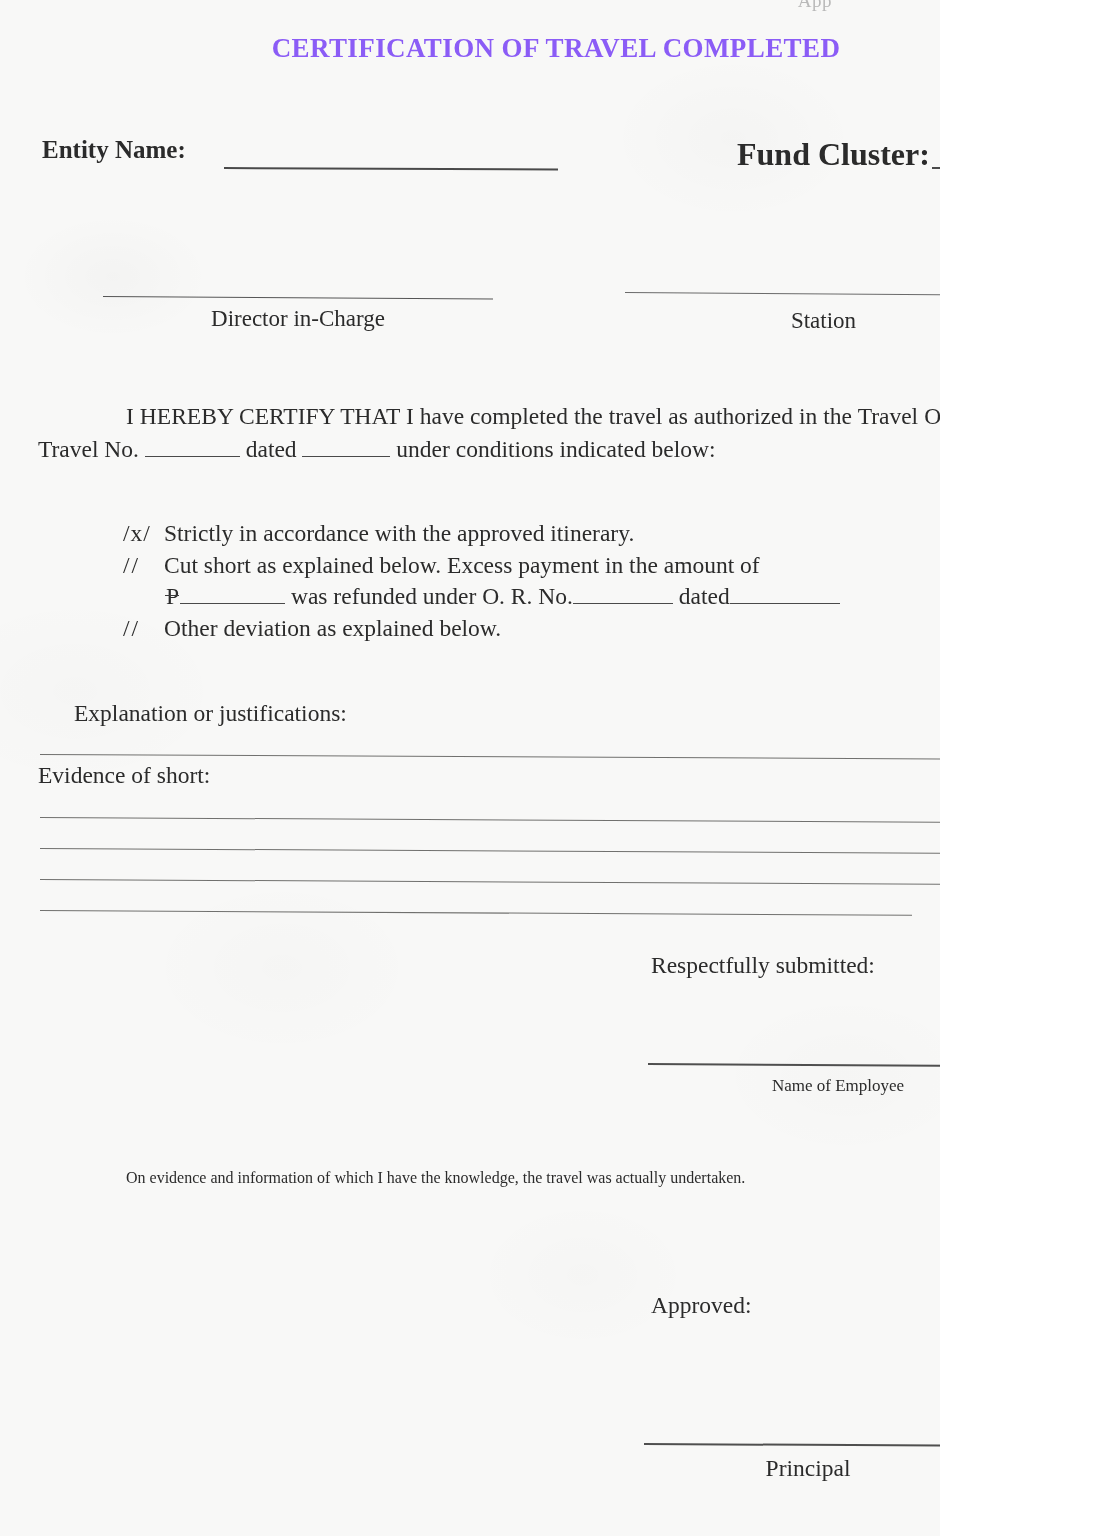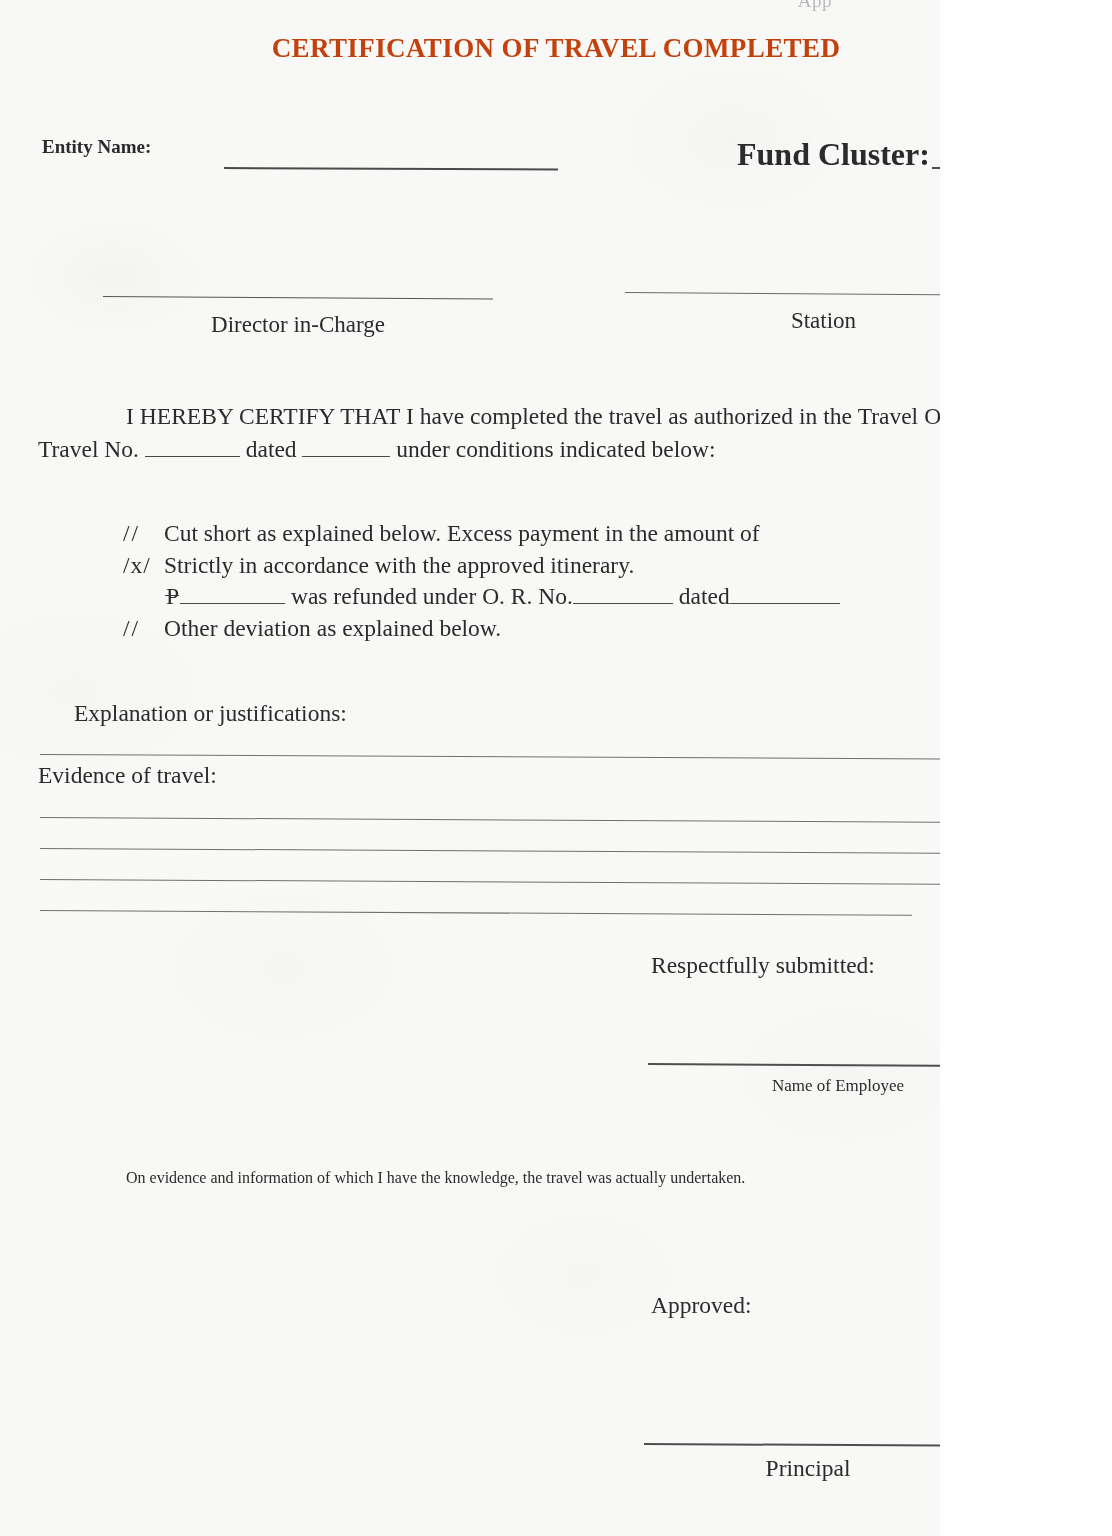--- a/index.html
+++ b/index.html
@@ -46,36 +46,36 @@
 
   .doc-title {
     position: absolute;
     top: 33px;
     left: 0;
     width: 1112px;
     text-align: center;
     font-size: 27px;
     font-weight: bold;
     letter-spacing: 0.4px;
-    color: #c2410c;
+    color: #8b5cf6;
   }
 
   
   .entity-row {
     position: absolute;
     top: 136px;
     left: 0;
     width: 1112px;
     height: 40px;
   }
   .entity-label {
     position: absolute;
     left: 42px;
     top: 0;
-    font-size: 19px;
+    font-size: 25px;
     font-weight: bold;
   }
   .entity-rule {
     position: absolute;
     left: 224px;
     top: 31px;
     width: 334px;
     height: 0;
     border-top: 2px solid #4a4a4a;
     transform: rotate(0.25deg);
@@ -109,21 +109,20 @@
     transform: rotate(0.35deg);
     transform-origin: left center;
   }
   .sig-director-label {
     position: absolute;
     left: 103px;
     top: 306px;
     width: 390px;
     text-align: center;
     font-size: 23px;
-    margin-top: 6px;
   }
   .sig-station-rule {
     position: absolute;
     left: 625px;
     top: 292px;
     width: 397px;
     border-top: 1.6px solid #6a6a6a;
     transform: rotate(0.4deg);
     transform-origin: left center;
   }
@@ -308,44 +307,44 @@
     <span class="indent"></span><span>I HEREBY CERTIFY THAT I have completed the travel as authorized in the Travel Order/Itinerary of Travel No.</span>
     <span class="blank-inline bl-95"></span>
     <span>dated</span>
     <span class="blank-inline bl-88"></span>
     <span>under conditions indicated below:</span>
   </div>
 
   <div class="options">
 
     <div class="opt-line">
+      <span class="mark-box"><span class="slash">/</span><span>x</span><span class="slash">/</span></span><span>Strictly in accordance with the approved itinerary.</span>
+    </div>
+
+    <div class="opt-line">
       <span class="mark-box"><span class="slash">/</span><span></span><span class="slash">/</span></span><span>Cut short as explained below.  Excess payment in the amount of</span>
-    </div>
-
-    <div class="opt-line">
-      <span class="mark-box"><span class="slash">/</span><span>x</span><span class="slash">/</span></span><span>Strictly in accordance with the approved itinerary.</span>
     </div>
 
     <div class="sub-line">
       <span class="peso">P</span><span class="blank-inline bl-105"></span>
       <span>was refunded under O. R. No.</span><span class="blank-inline bl-100"></span>
       <span>dated</span><span class="blank-inline bl-110"></span>
     </div>
 
 
     <div class="opt-line">
       <span class="mark-box"><span class="slash">/</span><span></span><span class="slash">/</span></span><span>Other deviation as explained below.</span>
     </div>
 
   </div>
 
   <div class="explanation-label">Explanation or justifications:</div>
   <div class="rule-line rl1"></div>
 
-  <div class="evidence-label">Evidence of travel:</div>
+  <div class="evidence-label">Evidence of short:</div>
   <div class="rule-line rl2"></div>
   <div class="rule-line rl3"></div>
   <div class="rule-line rl4"></div>
   <div class="rule-line rl5"></div>
 
   <div class="respect-label">Respectfully submitted:</div>
   <div class="employee-rule"></div>
   <div class="employee-label">Name of Employee</div>
 
   <div class="evidence-para">

